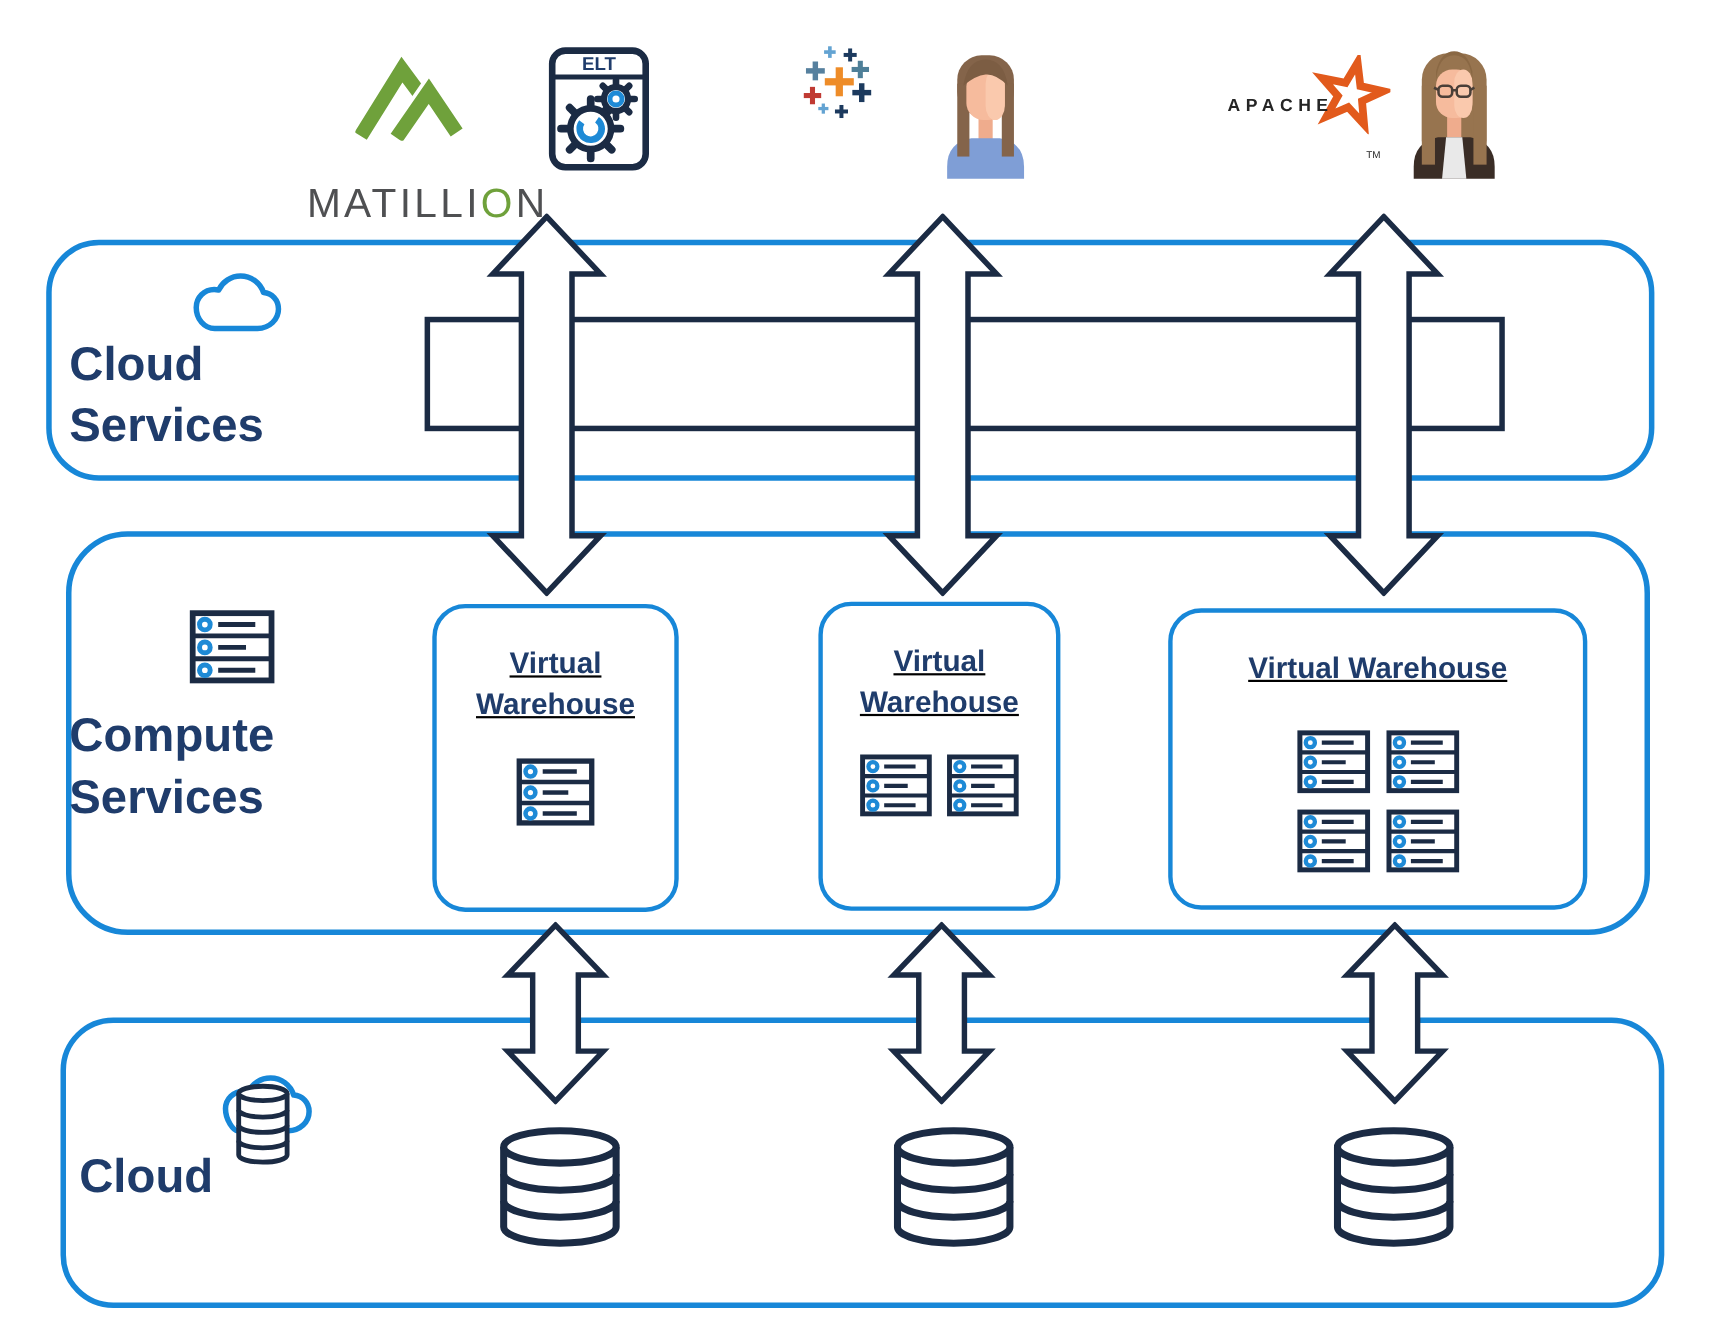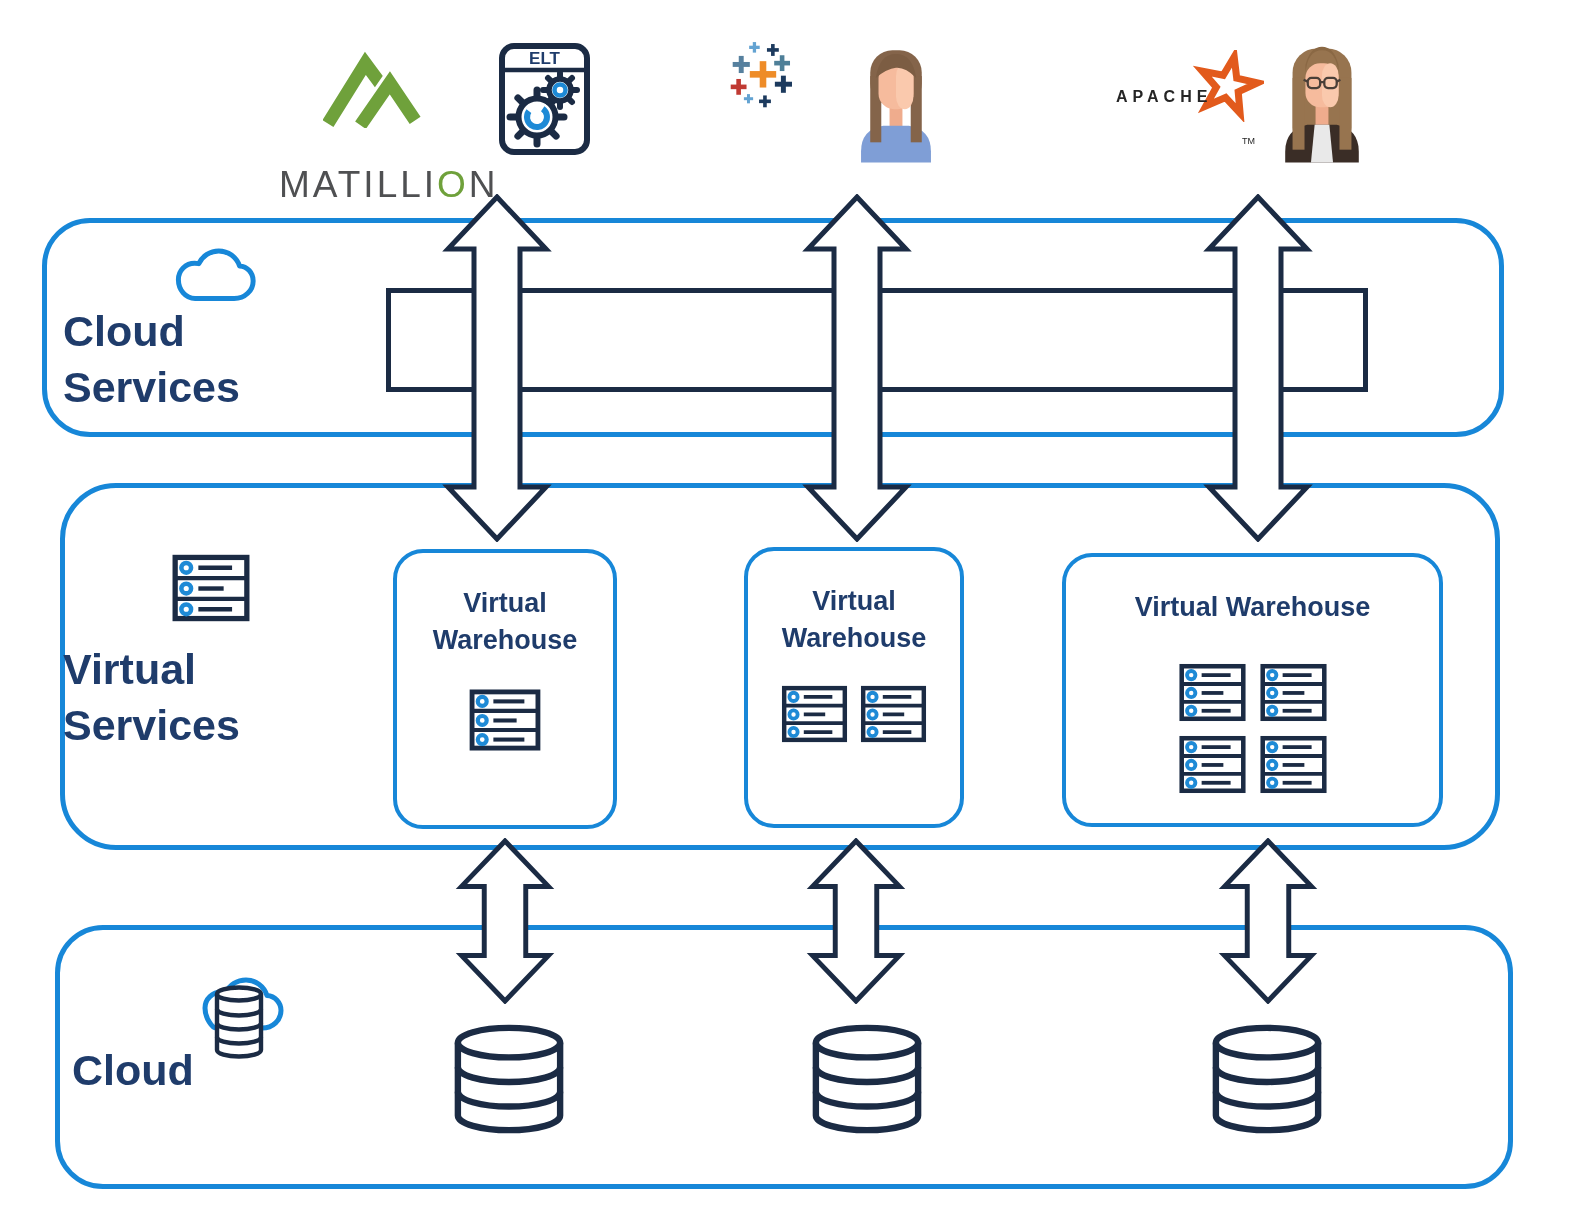--- a/index.html
+++ b/index.html
@@ -18,21 +18,21 @@
   .layer-label{position:absolute;width:300px;text-align:left;color:var(--navy);
                font-weight:700;font-size:43px;line-height:56px;z-index:6;}
   .lab-cloud{left:63px;top:303px;}
   .lab-compute{left:63px;top:641px;}
   .lab-storage{left:72px;top:1042px;}
   
   .bar{position:absolute;left:386px;top:288px;width:982px;height:104px;background:#fff;
        border:5px solid var(--dark);box-sizing:border-box;z-index:20;}
   
   .vw{position:absolute;border:4px solid var(--accent);border-radius:30px;background:#fff;
-      box-sizing:border-box;z-index:10;}
+      box-sizing:border-box;z-index:10;text-decoration:underline;}
   .vw1{left:393px;top:549px;width:224px;height:280px;}
   .vw2{left:744px;top:547px;width:220px;height:281px;}
   .vw3{left:1062px;top:553px;width:381px;height:274px;}
   .vw-label{margin-top:32px;text-align:center;color:var(--navy);font-weight:700;
             font-size:27px;line-height:37px;padding:0 20px;}
   .vw-grid{position:absolute;left:50%;transform:translateX(-50%);}
   .grid-1{top:136px;}
   .grid-2{top:134px;display:flex;gap:13px;}
   .grid-3{top:106px;display:flex;flex-wrap:wrap;width:152px;gap:13px 14px;justify-content:center;}
   .grid-1 .srv{width:72px;height:62px;}
@@ -214,21 +214,21 @@
     <line x1="3" y1="22.6" x2="71" y2="22.6"></line>
       <line x1="3" y1="42.3" x2="71" y2="42.3"></line>
     <circle cx="13.5" cy="12.8" r="4.6"></circle>
       <circle cx="13.5" cy="32.5" r="4.6"></circle>
       <circle cx="13.5" cy="52.2" r="4.6"></circle>
     <line x1="25" y1="12.8" x2="57" y2="12.8"></line>
       <line x1="25" y1="32.5" x2="49" y2="32.5"></line>
       <line x1="25" y1="52.2" x2="57" y2="52.2"></line>
   </svg>
   <div class="layer-label lab-compute">
-    <div>Virtual</div>
+    <div>Compute</div>
     <div>Services</div>
   </div>
 
   <div class="vw vw1">
     <div class="vw-label">Virtual Warehouse</div>
     <div class="vw-grid grid-1"><svg class="srv" viewBox="0 0 74 64">
           <rect x="3" y="3" width="68" height="58"></rect>
           <line x1="3" y1="22.6" x2="71" y2="22.6"></line>
           <line x1="3" y1="42.3" x2="71" y2="42.3"></line>
           <circle cx="13.5" cy="12.8" r="4.6"></circle>

